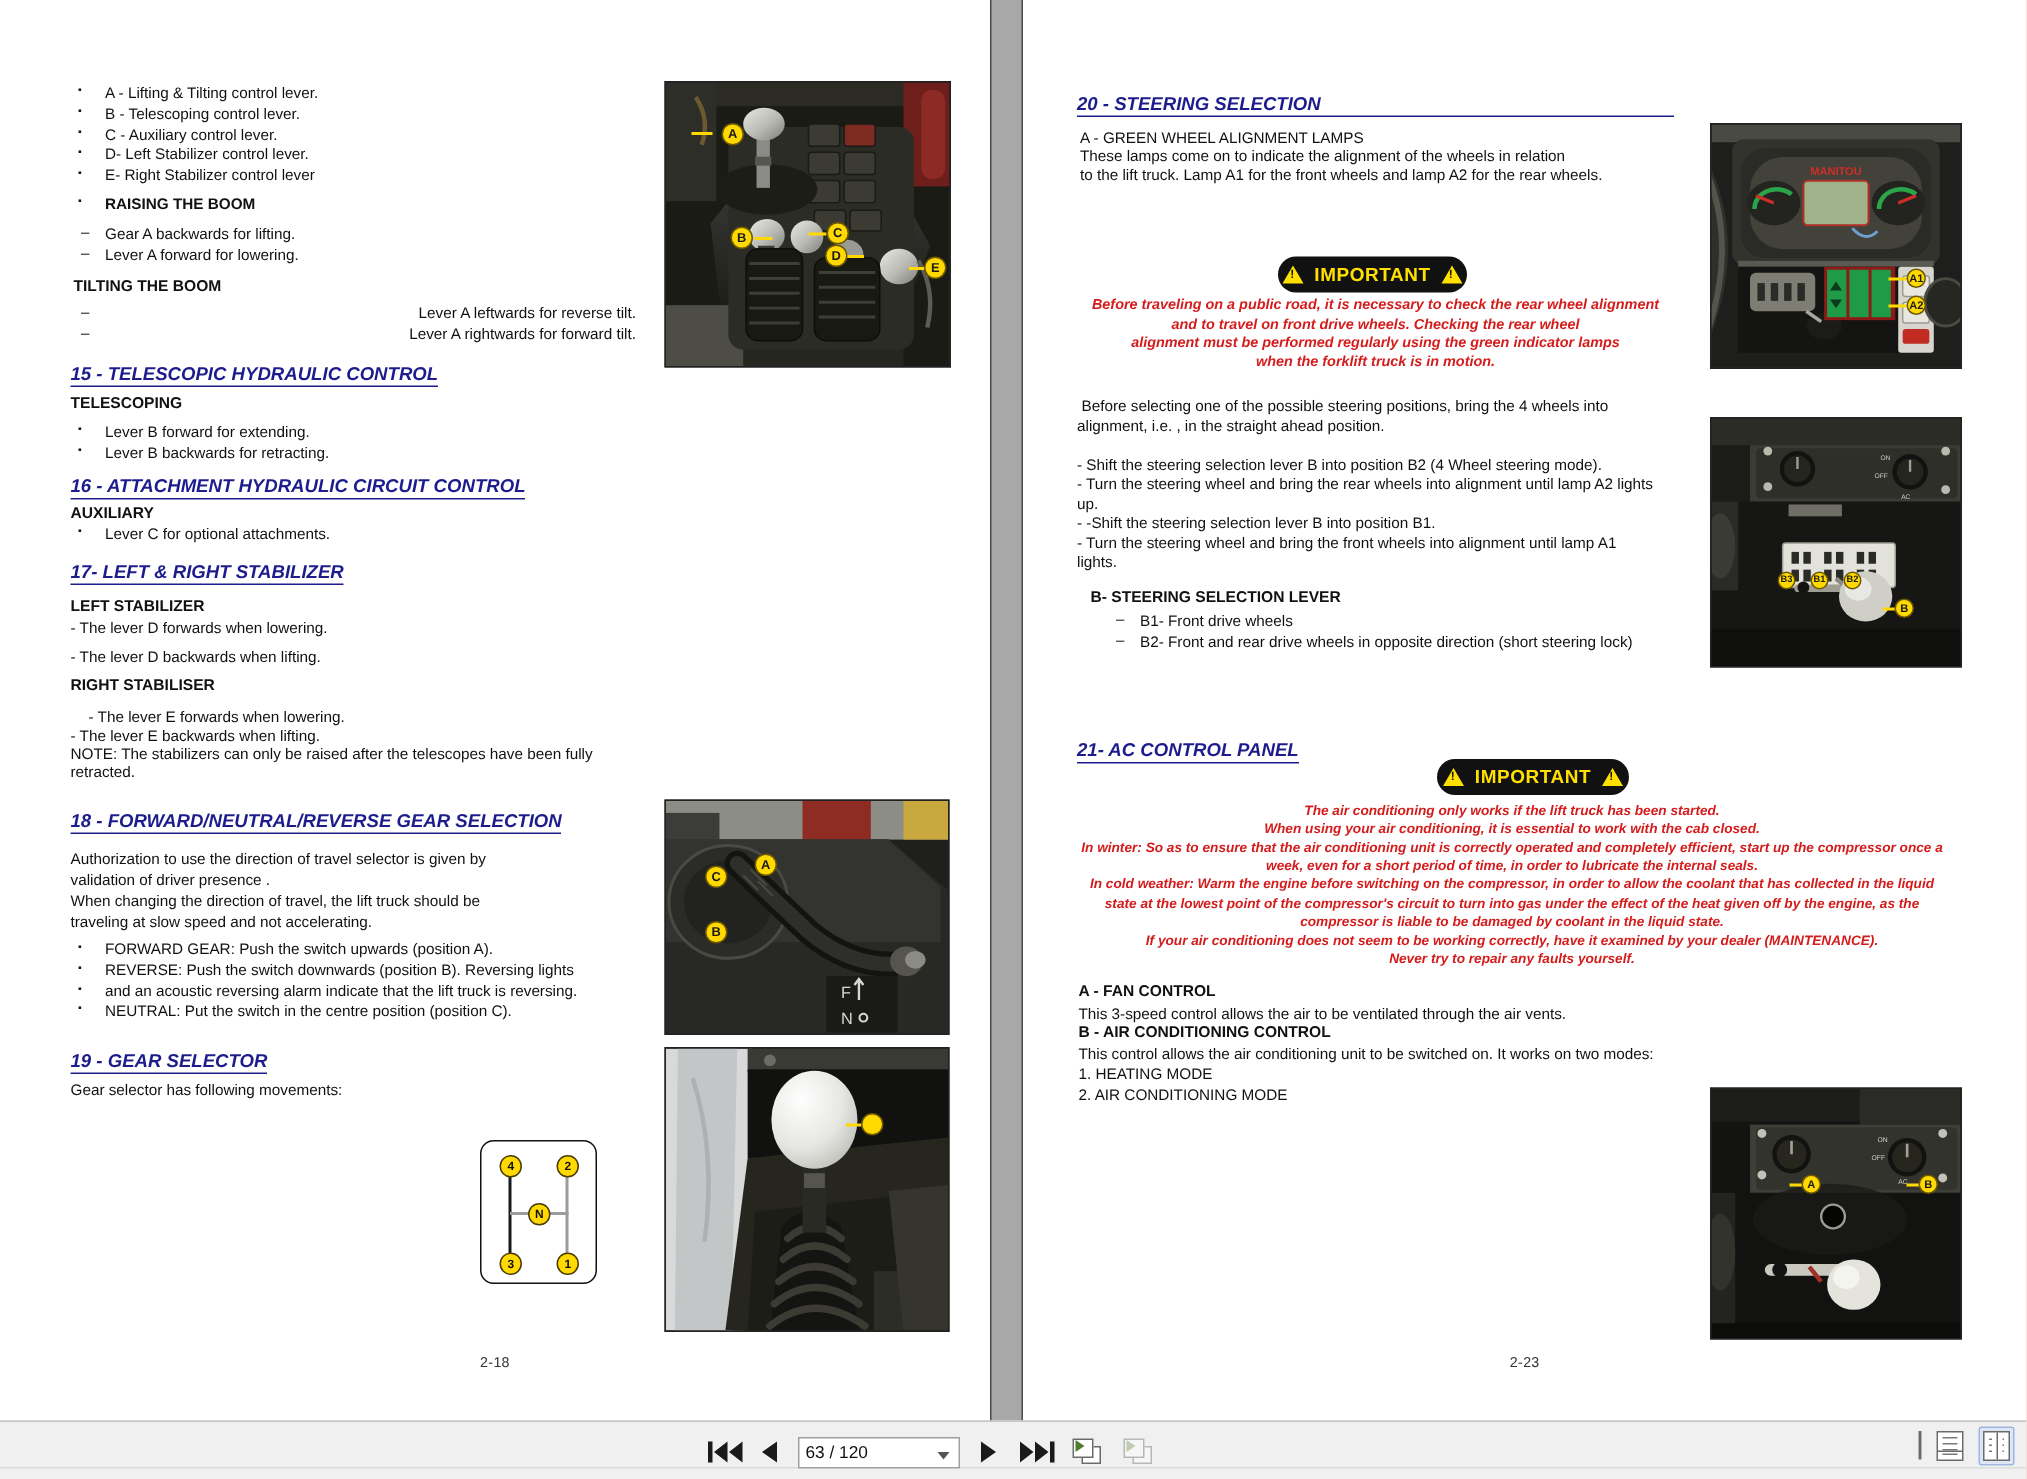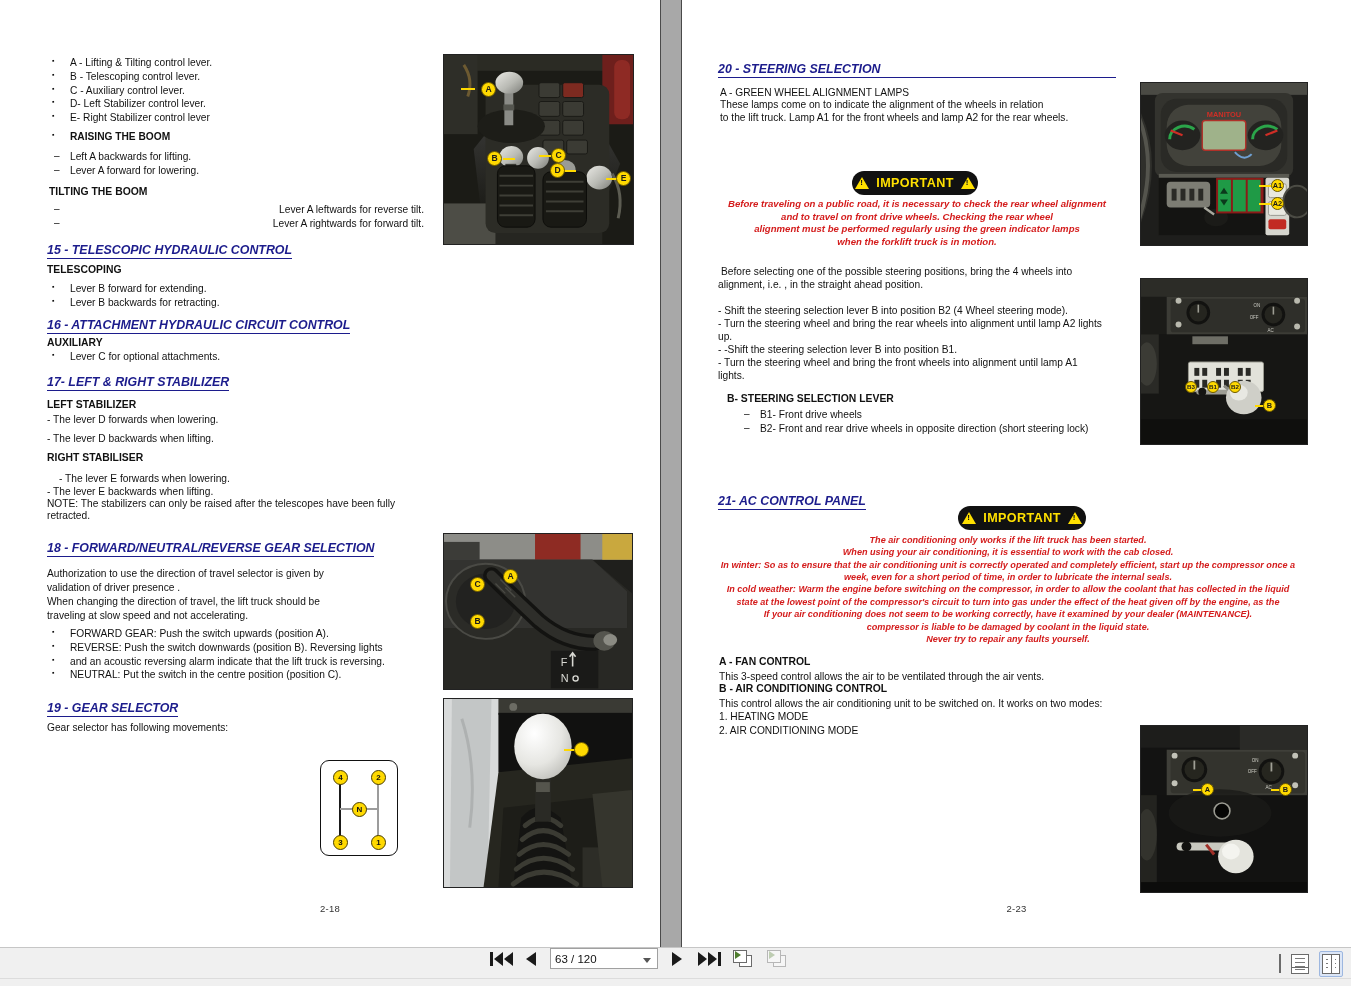--- a/index.html
+++ b/index.html
@@ -193,22 +193,22 @@
     background: #f0f0f0;
     border-top: 1px solid #c6c6c6;
     display: flex;
     align-items: center;
   }
   #toolbar-sep {
     position: absolute; left: 0; top: 30px;
     width: 1351px; height: 1px; background: #dcdcdc;
   }
   #tb-center {
-    position: absolute; left: 490px; top: 0; height: 31px;
-    display: flex; align-items: flex-start; gap: 8px;
+    position: absolute; left: 472px; top: 0; height: 31px;
+    display: flex; align-items: flex-end; gap: 8px;
   }
   #tb-right {
     position: absolute; right: 8px; top: 0; height: 31px;
     display: flex; align-items: center; gap: 10px;
   }
   .tb-btn {
     width: 22px; height: 22px;
     display: flex; align-items: center; justify-content: center;
     background: transparent; border: none; cursor: pointer;
   }
@@ -295,21 +295,21 @@
         <li>C - Auxiliary control lever.</li>
         <li>D- Left Stabilizer control lever.</li>
         <li>E- Right Stabilizer control lever</li>
       </ul>
 
       <ul class="bullets sq bold txt" style="left:44px; top:130px; width:380px;">
         <li>RAISING THE BOOM</li>
       </ul>
 
       <ul class="bullets dash txt" style="left:44px; top:150px; width:380px;">
-        <li>Left A backwards for lifting.</li>
+        <li>Gear A backwards for lifting.</li>
         <li>Lever A forward for lowering.</li>
       </ul>
 
       <div class="txt sub-head" style="left:49px; top:186px;">TILTING THE BOOM</div>
 
       <ul class="bullets dash txt" style="left:44px; top:203px; width:380px;text-align:right;">
         <li>Lever A leftwards for reverse tilt.</li>
         <li>Lever A rightwards for forward tilt.</li>
       </ul>
 
@@ -575,22 +575,22 @@
         <span class="warn-tri"></span>
       </div>
 
       <div class="warn-text" style="left:6px; top:534px; width:640px; font-size:9.1px; line-height:1.36;">
         <div>The air conditioning only works if the lift truck has been started.</div>
         <div>When using your air conditioning, it is essential to work with the cab closed.</div>
         <div>In winter: So as to ensure that the air conditioning unit is correctly operated and completely efficient, start up the compressor once a</div>
         <div>week, even for a short period of time, in order to lubricate the internal seals.</div>
         <div>In cold weather: Warm the engine before switching on the compressor, in order to allow the coolant that has collected in the liquid</div>
         <div>state at the lowest point of the compressor's circuit to turn into gas under the effect of the heat given off by the engine, as the</div>
+        <div>compressor is liable to be damaged by coolant in the liquid state.</div>
         <div>If your air conditioning does not seem to be working correctly, have it examined by your dealer (MAINTENANCE).</div>
-        <div>compressor is liable to be damaged by coolant in the liquid state.</div>
         <div>Never try to repair any faults yourself.</div>
       </div>
 
       <div class="txt sub-head" style="left:37px; top:656px;">A - FAN CONTROL</div>
       <div class="txt body-txt" style="left:37px; top:670px;">This 3-speed control allows the air to be ventilated through the air vents.</div>
       <div class="txt sub-head" style="left:37px; top:683px;">B - AIR CONDITIONING CONTROL</div>
       <div class="txt body-txt" style="left:37px; top:697px;">This control allows the air conditioning unit to be switched on. It works on two modes:</div>
       <div class="txt body-txt" style="left:37px; top:710px;">1. HEATING MODE</div>
       <div class="txt body-txt" style="left:37px; top:724px;">2. AIR CONDITIONING MODE</div>
 

